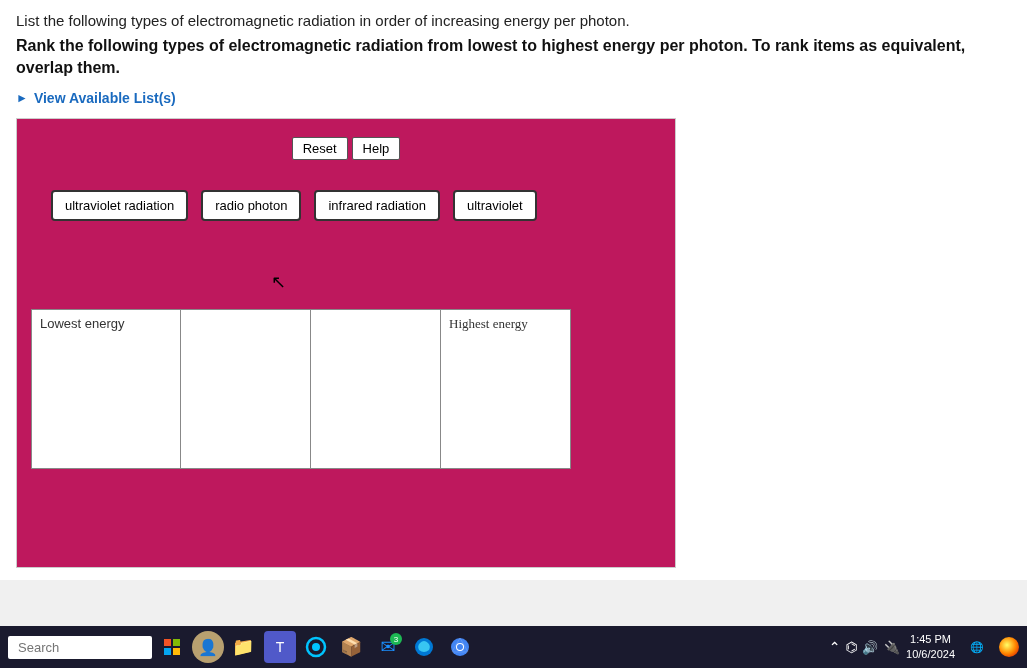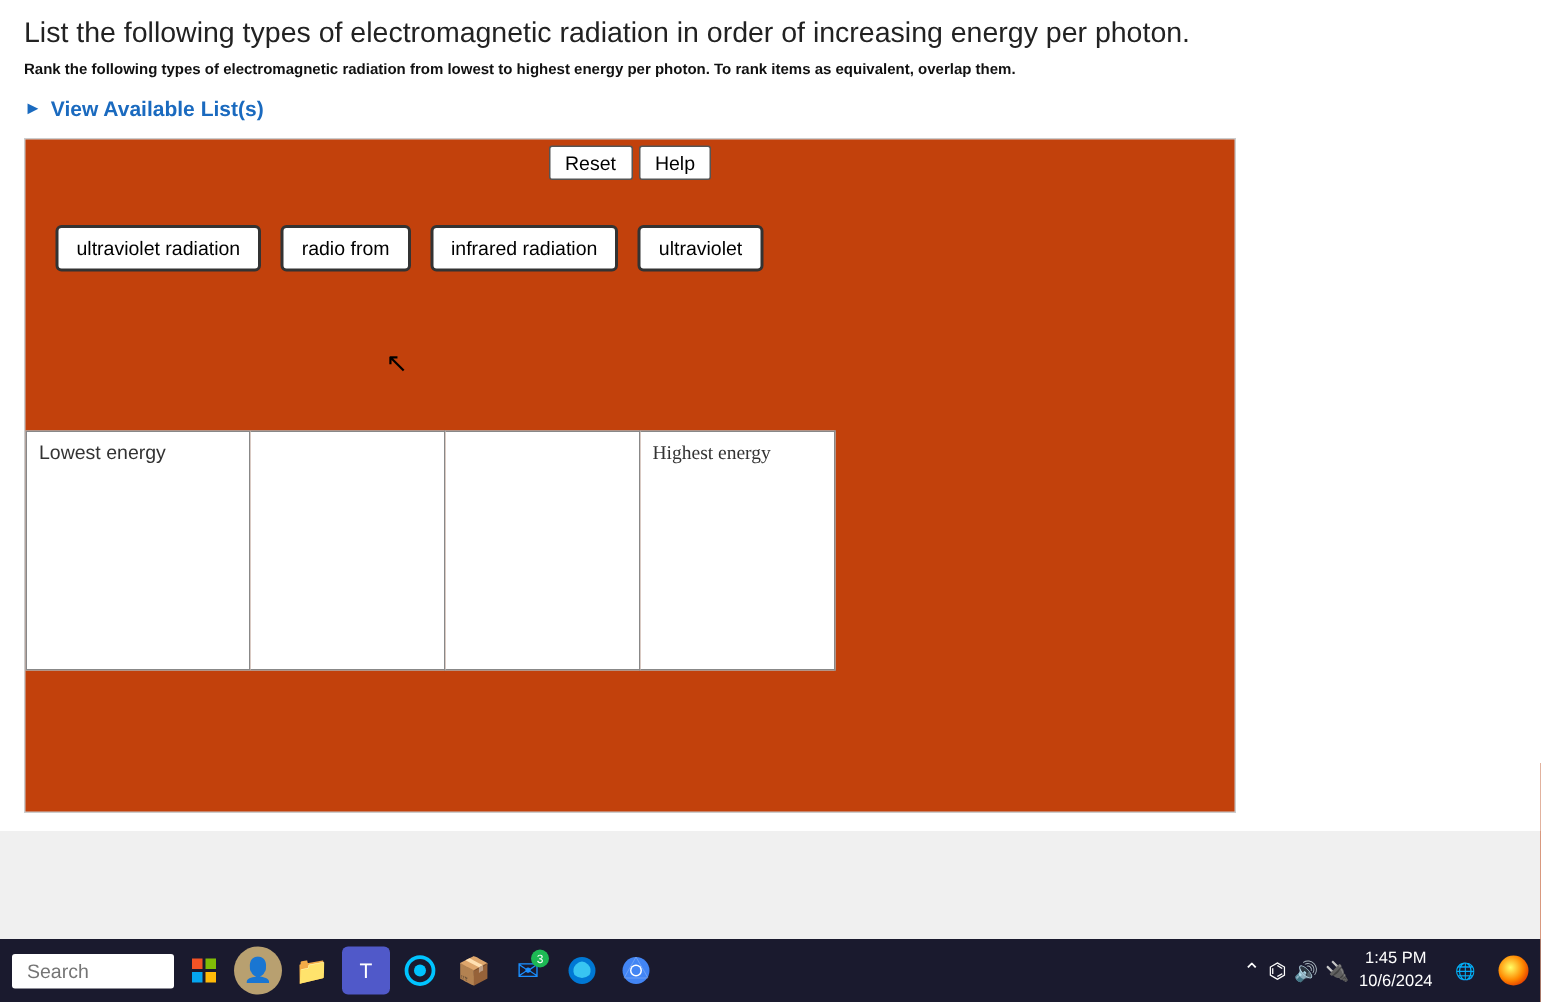--- a/index.html
+++ b/index.html
@@ -14,27 +14,27 @@
     }
 
     
     .main-content {
       background: white;
       padding: 12px 16px;
       width: 100%;
     }
 
     .instruction-line1 {
-      font-size: 19px;
+      font-size: 15px;
       color: #222;
       margin-bottom: 6px;
     }
 
     .instruction-line2 {
-      font-size: 10px;
+      font-size: 16px;
       font-weight: bold;
       color: #111;
       margin-bottom: 10px;
       line-height: 1.4;
     }
 
     .hint-toggle {
       display: flex;
       align-items: center;
       gap: 6px;
@@ -45,25 +45,25 @@
       margin-bottom: 12px;
     }
 
     .hint-toggle .arrow {
       color: #1a6abf;
       font-size: 12px;
     }
 
     
     .ranking-area {
-      background: #c2410c;
+      background: #be185d;
       border: 1px solid #ccc;
-      padding: 0;
+      padding: 14px;
       margin: 0 0 0 0;
-      width: 808px;
+      width: 660px;
       min-height: 450px;
       position: relative;
     }
 
     
     .btn-row {
       display: flex;
       justify-content: center;
       gap: 4px;
       margin-bottom: 30px;
@@ -109,21 +109,21 @@
       font-size: 18px;
       position: absolute;
       left: 240px;
       top: 0;
     }
 
     
     .drop-zones-wrapper {
       display: flex;
       align-items: stretch;
-      margin-top: 26px;
+      margin-top: 8px;
       gap: 0;
     }
 
     .drop-zone-label-lowest {
       border: 1px solid #888;
       background: white;
       min-width: 150px;
       min-height: 160px;
       padding: 6px 8px;
       font-size: 13px;
@@ -165,21 +165,21 @@
       padding: 0 8px;
       gap: 4px;
     }
 
     .taskbar-search {
       background: white;
       border: none;
       padding: 4px 10px;
       font-size: 13px;
       border-radius: 2px;
-      width: 108px;
+      width: 144px;
       color: #333;
     }
 
     .taskbar-icon {
       width: 32px;
       height: 32px;
       display: flex;
       align-items: center;
       justify-content: center;
       font-size: 18px;
@@ -253,21 +253,21 @@
     <div class="btn-row">
       <button class="btn-reset">Reset</button>
       <button class="btn-help">Help</button>
     </div>
 
     <div class="items-row">
       <div class="drag-item">
         <span>ultraviolet radiation</span>
       </div>
       <div class="drag-item">
-        <span>radio from</span>
+        <span>radio photon</span>
       </div>
       <div class="drag-item">
         <span>infrared radiation</span>
       </div>
       <div class="drag-item">
         <span>ultraviolet</span>
       </div>
     </div>
 
     <div class="cursor-area">

